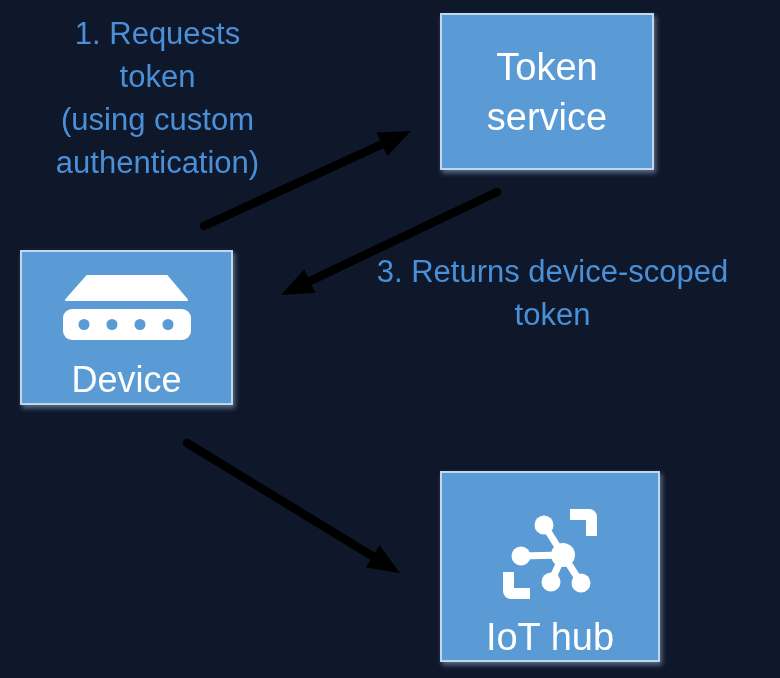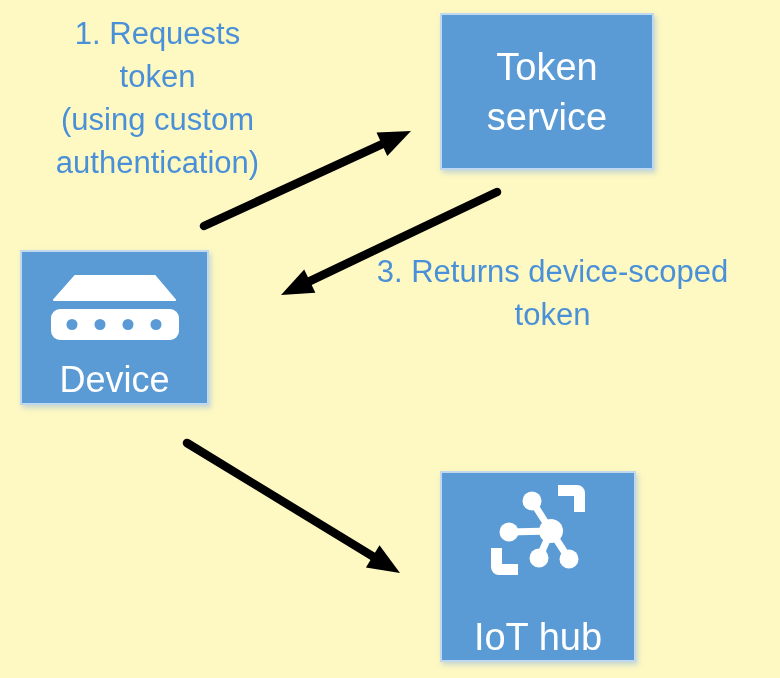--- a/index.html
+++ b/index.html
@@ -1,20 +1,20 @@
 <!DOCTYPE html>
 <html><head>
 <meta charset="utf-8">
 <style>
   html, body { margin: 0; padding: 0; background: #ffffff; }
   .canvas {
     position: relative;
     width: 780px;
     height: 678px;
-    background: #fef9c3;
+    background: #0f172a;
     font-family: "Liberation Sans", sans-serif;
     overflow: hidden;
   }
   .arrows { position: absolute; left: 0; top: 0; }
   .arrows line { stroke: #000000; stroke-width: 8.5; stroke-linecap: round; }
   .arrows polygon { fill: #000000; }
 
   .step-label {
     position: absolute;
     color: #4A90D8;
@@ -39,22 +39,22 @@
     color: #ffffff;
   }
   .node-label {
     font-size: 38px;
     line-height: 50px;
     text-align: center;
     white-space: pre-line;
     color: #ffffff;
   }
   .node-token  { left: 440px; top: 13px;  width: 214px; height: 157px; justify-content: center; }
-  .node-device { left: 20px;  top: 250px; width: 189px; height: 155px; justify-content: flex-start; padding-top: 23px; }
-  .node-iot    { left: 440px; top: 471px; width: 196px; height: 191px; justify-content: space-between; padding-top: 11px; }
+  .node-device { left: 20px;  top: 250px; width: 213px; height: 155px; justify-content: flex-start; padding-top: 23px; }
+  .node-iot    { left: 440px; top: 471px; width: 220px; height: 191px; justify-content: flex-end; padding-top: 11px; }
 
   .device-icon-svg { width: 128px; height: 66px; display: block; }
   .node-device .node-label { margin-top: 17px; font-size: 36px; line-height: 44px; }
   .iot-icon-svg { width: 100px; height: 92px; display: block; }
   .node-iot .node-label { margin-top: 14px; font-size: 38px; line-height: 46px; }
 </style>
 </head>
 <body>
 
 <div class="canvas">

